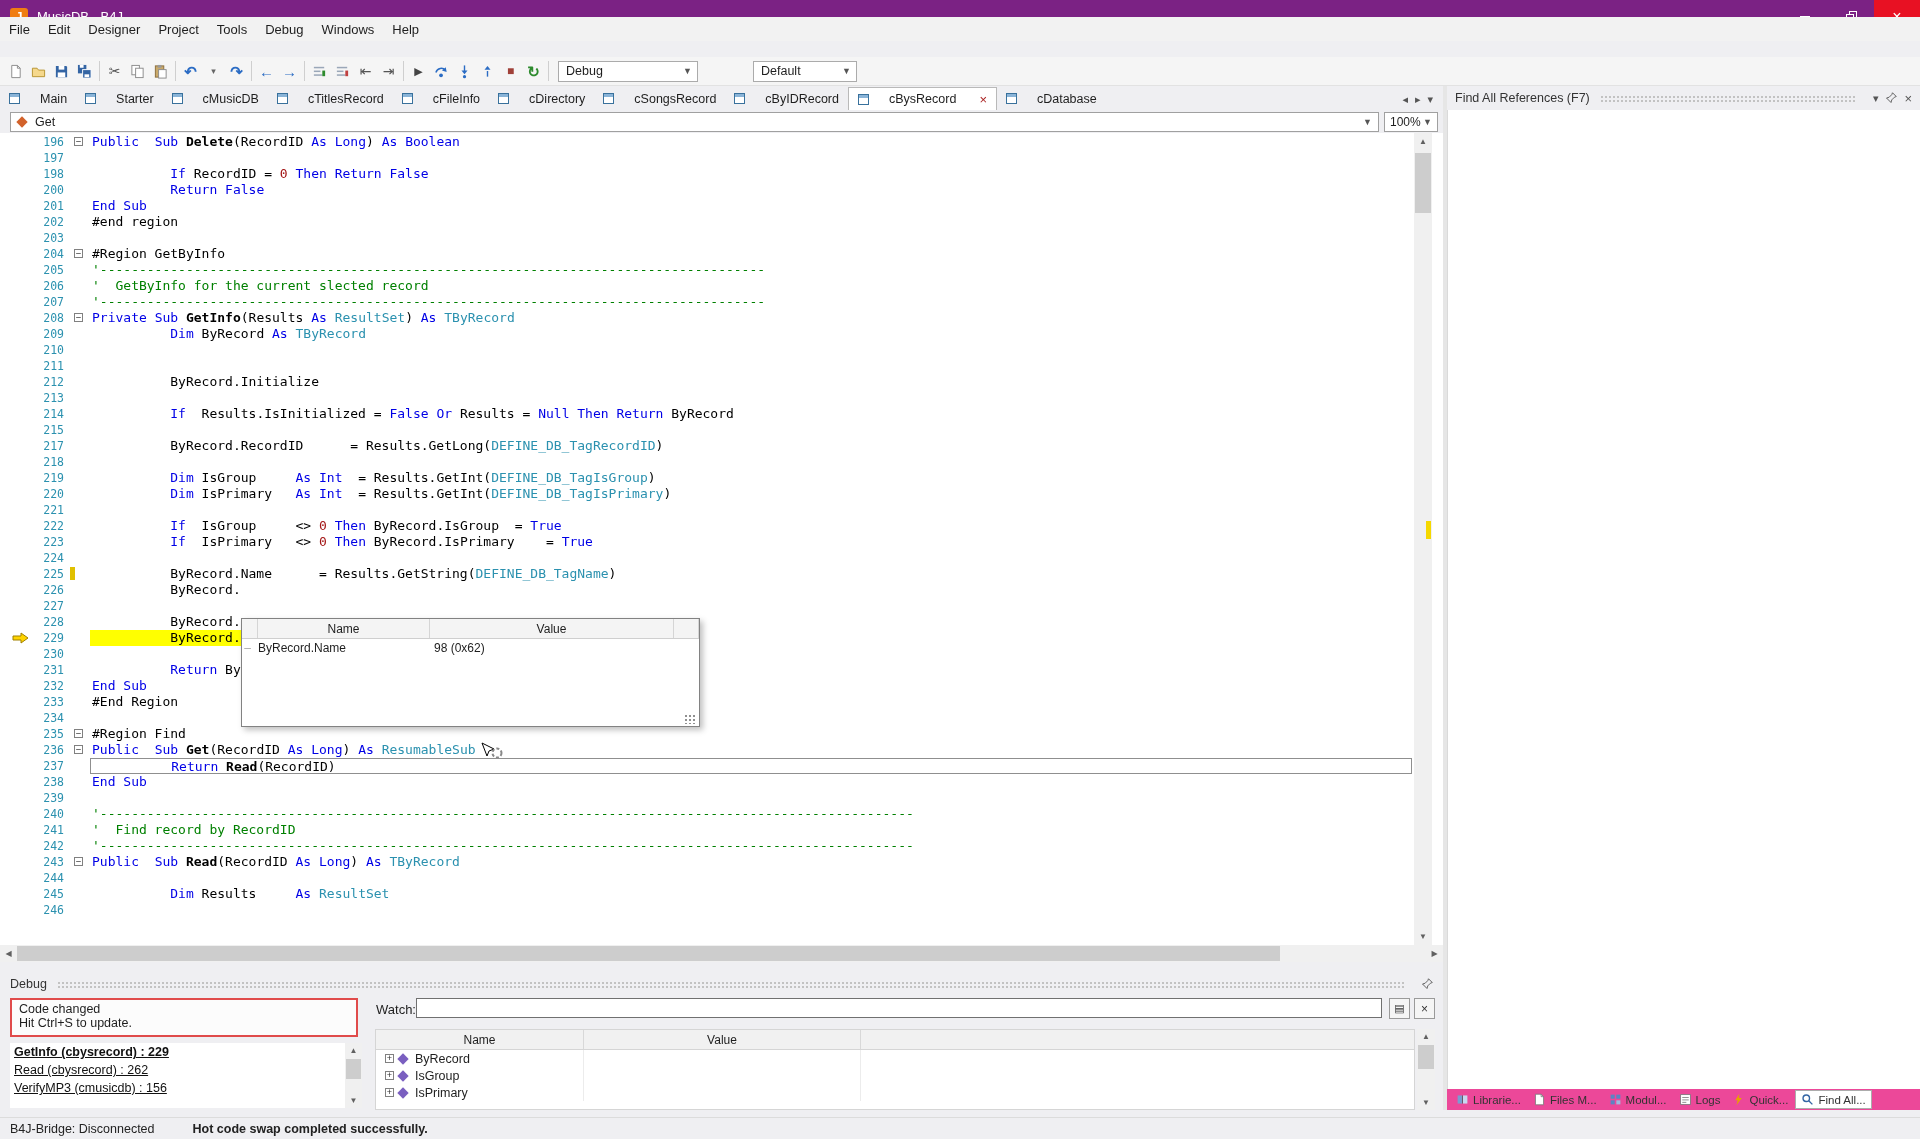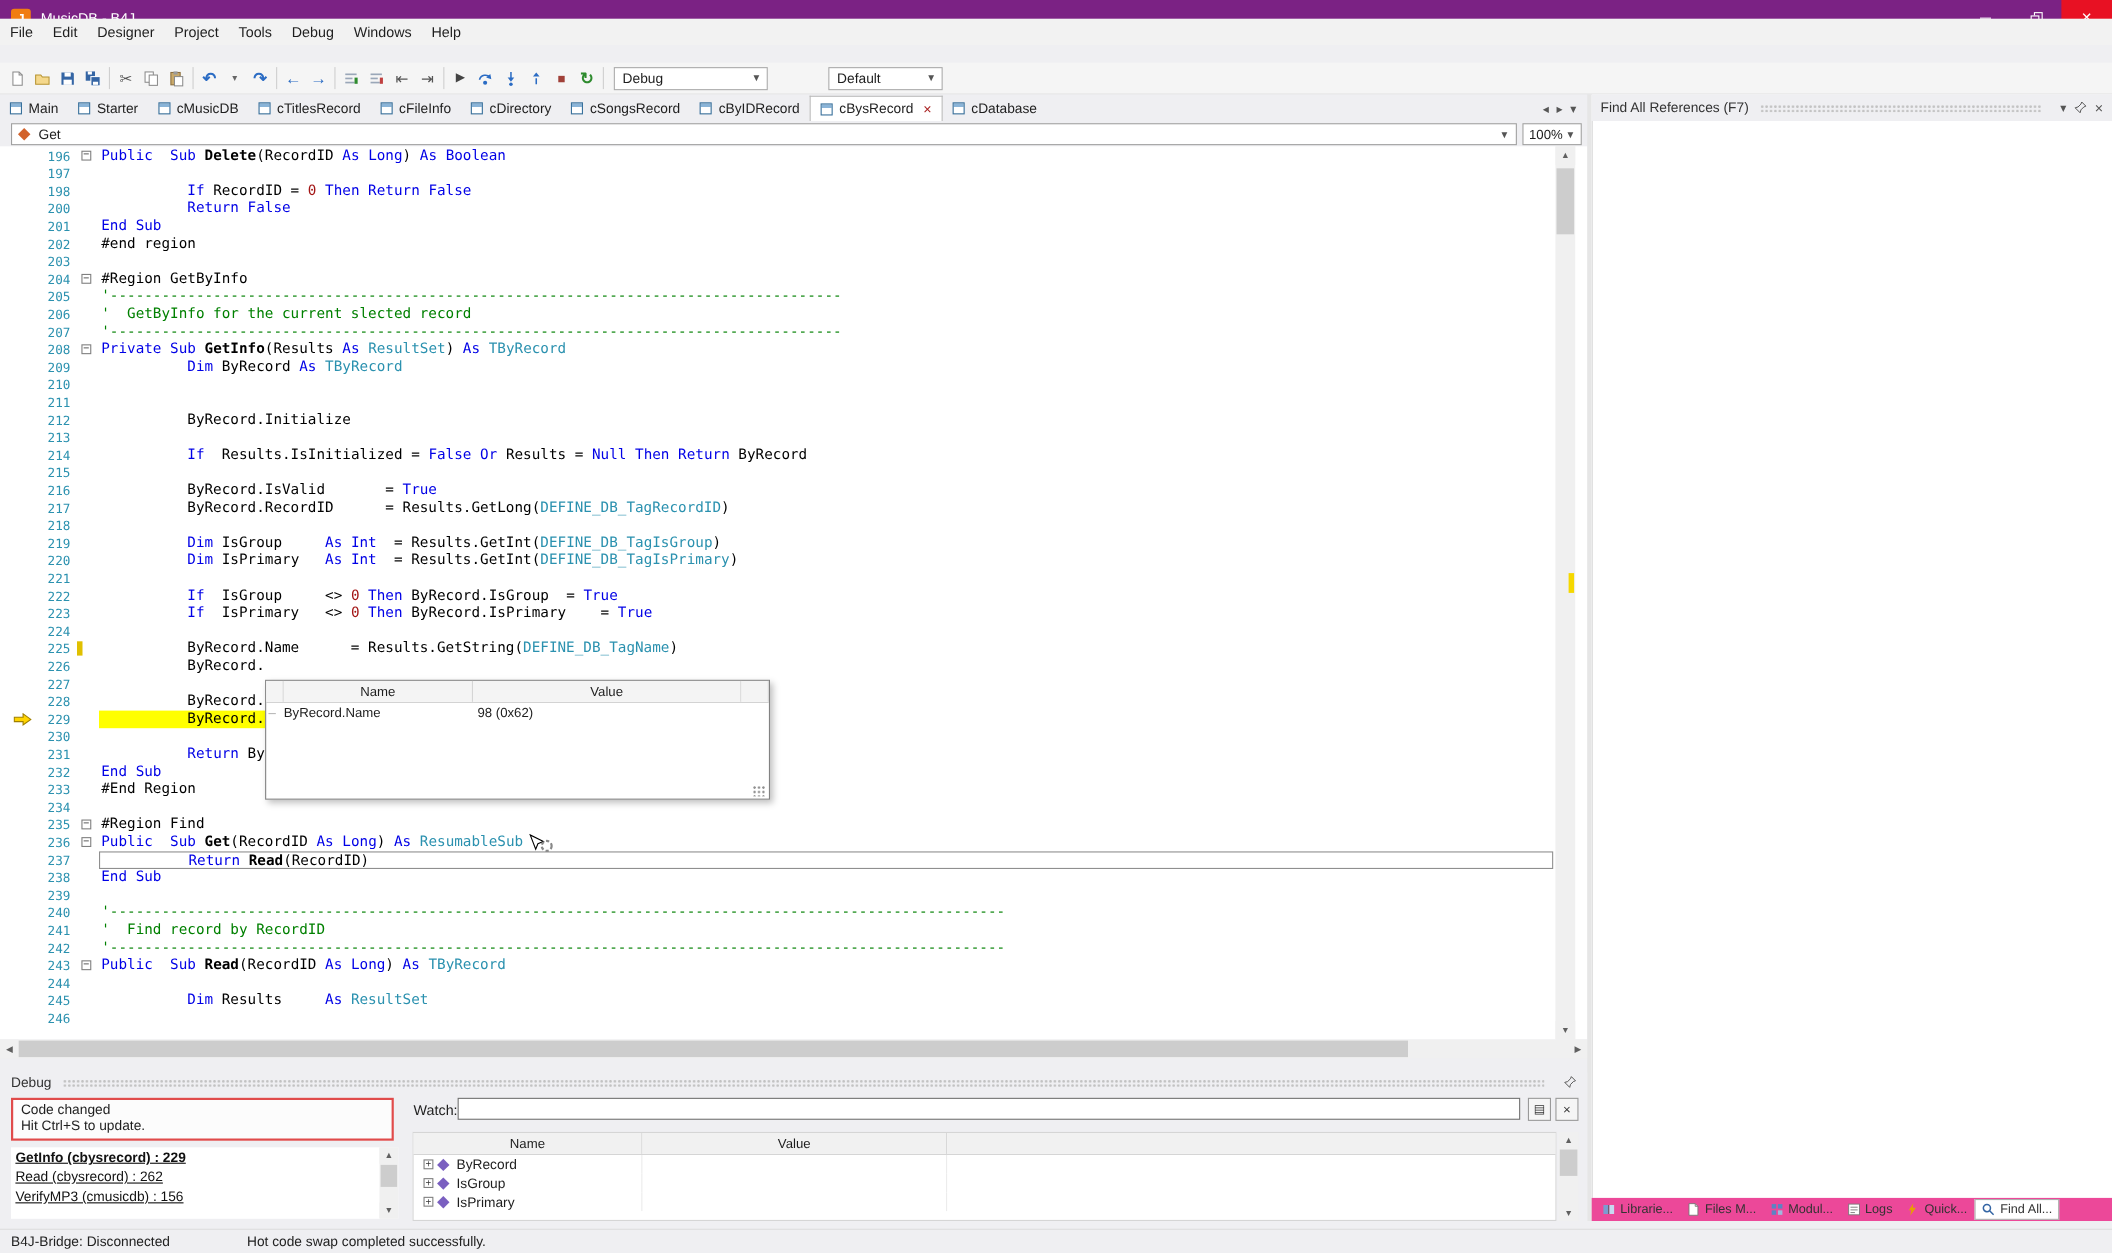--- a/index.html
+++ b/index.html
@@ -29,21 +29,21 @@
   .tb-sep{width:1px;height:20px;background:#CFCFCF;margin:0 3px;}
   .icn{display:flex;align-items:center;justify-content:center;line-height:1;}
   .tb-combo{display:flex;align-items:center;background:#fff;border:1px solid #ABABAB;height:21px;
             font-size:12.5px;padding:0 5px 0 7px;box-sizing:border-box;}
   .tb-combo .dd{margin-left:auto;font-size:9px;color:#555;padding-left:8px;}
   #combo-debug{width:140px;margin-left:6px;}
   #combo-default{width:104px;margin-left:55px;}
 
   
   #tabbar{left:0;top:86px;width:1443px;height:24px;background:#EFEFF2;display:flex;align-items:flex-end;}
-  .tab{display:flex;align-items:center;gap:6px;padding:0 9px;height:23px;font-size:12.5px;box-sizing:border-box;}
+  .tab{display:flex;align-items:center;gap:20px;padding:0 9px;height:23px;font-size:12.5px;box-sizing:border-box;}
   .tab .ticon{width:11px;height:11px;border:1px solid #39719C;box-sizing:border-box;
               background:linear-gradient(#8AB4D8 0 3px,#fff 3px);}
   .tab.active{background:#fff;border:1px solid #B9B9B9;border-bottom:none;}
   .tclose{color:#A22;font-size:13px;margin-left:3px;line-height:1;}
   .tab-scroll{margin-left:auto;display:flex;align-items:center;gap:7px;color:#555;font-size:11px;padding:0 10px 4px 0;}
 
   
   #navbar{left:0;top:110px;width:1443px;height:23px;background:#EFEFF2;display:flex;align-items:center;}
   .nav-combo{margin-left:10px;width:1369px;height:20px;background:#fff;border:1px solid #A0A0A0;
              display:flex;align-items:center;font-size:12.5px;box-sizing:border-box;}
@@ -145,21 +145,21 @@
   .wicon{width:8px;height:8px;background:#7A5FC0;transform:rotate(45deg);margin-right:8px;flex:0 0 8px;}
   #watch-scroll{position:absolute;left:1417px;top:36px;width:18px;height:81px;background:#F0F0F0;}
   #watch-scroll .up{position:absolute;top:0;left:0;width:18px;height:15px;}
   #watch-scroll .down{position:absolute;bottom:0;left:0;width:18px;height:15px;}
   #watch-thumb{position:absolute;left:1px;top:16px;width:16px;height:24px;background:#CDCDCD;}
 
   
   #statusbar{left:0;top:1117px;width:1920px;height:22px;background:#EFEFF2;display:flex;align-items:center;
              font-size:12.5px;color:#222;border-top:1px solid #DCDCDC;box-sizing:border-box;}
   #status-left{margin-left:10px;}
-  #status-msg{margin-left:70px;}
+  #status-msg{margin-left:38px;font-weight:bold;}
 </style>
 </head>
 <body>
 
 <div class="abs" id="titlebar">
   <div class="app-icon">J</div>
   <div class="title-text">MusicDB - B4J</div>
   <div class="win-controls">
     <div class="winbtn">
         <span class="min-bar"></span>
@@ -410,21 +410,20 @@
       <div class="code-line"><div class="gutter"></div><div class="ln">206</div><div class="fold"></div><div class="codecell"><span class="tk-cm">'  GetByInfo for the current slected record</span></div></div>
       <div class="code-line"><div class="gutter"></div><div class="ln">207</div><div class="fold"></div><div class="codecell"><span class="tk-cm">'-------------------------------------------------------------------------------------</span></div></div>
       <div class="code-line"><div class="gutter"></div><div class="ln">208</div><div class="fold"><span class="foldbox">−</span></div><div class="codecell"><span class="tk-kw">Private</span><span class="tk-pl"> </span><span class="tk-kw">Sub</span><span class="tk-pl"> </span><span class="tk-fn">GetInfo</span><span class="tk-pl">(Results </span><span class="tk-kw">As</span><span class="tk-pl"> </span><span class="tk-ty">ResultSet</span><span class="tk-pl">) </span><span class="tk-kw">As</span><span class="tk-pl"> </span><span class="tk-ty">TByRecord</span></div></div>
       <div class="code-line"><div class="gutter"></div><div class="ln">209</div><div class="fold"></div><div class="codecell"><span class="tk-pl">          </span><span class="tk-kw">Dim</span><span class="tk-pl"> ByRecord </span><span class="tk-kw">As</span><span class="tk-pl"> </span><span class="tk-ty">TByRecord</span></div></div>
       <div class="code-line"><div class="gutter"></div><div class="ln">210</div><div class="fold"></div><div class="codecell"></div></div>
       <div class="code-line"><div class="gutter"></div><div class="ln">211</div><div class="fold"></div><div class="codecell"></div></div>
       <div class="code-line"><div class="gutter"></div><div class="ln">212</div><div class="fold"></div><div class="codecell"><span class="tk-pl">          ByRecord.Initialize</span></div></div>
       <div class="code-line"><div class="gutter"></div><div class="ln">213</div><div class="fold"></div><div class="codecell"></div></div>
       <div class="code-line"><div class="gutter"></div><div class="ln">214</div><div class="fold"></div><div class="codecell"><span class="tk-pl">          </span><span class="tk-kw">If</span><span class="tk-pl">  Results.IsInitialized = </span><span class="tk-kw">False</span><span class="tk-pl"> </span><span class="tk-kw">Or</span><span class="tk-pl"> Results = </span><span class="tk-kw">Null</span><span class="tk-pl"> </span><span class="tk-kw">Then</span><span class="tk-pl"> </span><span class="tk-kw">Return</span><span class="tk-pl"> ByRecord</span></div></div>
       <div class="code-line"><div class="gutter"></div><div class="ln">215</div><div class="fold"></div><div class="codecell"></div></div>
-      <div class="code-line"><div class="gutter"></div><div class="ln">216</div><div class="fold"></div><div class="codecell"><span class="tk-pl">          ByRecord.IsValid       = </span><span class="tk-kw">True</span></div></div>
       <div class="code-line"><div class="gutter"></div><div class="ln">217</div><div class="fold"></div><div class="codecell"><span class="tk-pl">          ByRecord.RecordID      = Results.GetLong(</span><span class="tk-ty">DEFINE_DB_TagRecordID</span><span class="tk-pl">)</span></div></div>
       <div class="code-line"><div class="gutter"></div><div class="ln">218</div><div class="fold"></div><div class="codecell"></div></div>
       <div class="code-line"><div class="gutter"></div><div class="ln">219</div><div class="fold"></div><div class="codecell"><span class="tk-pl">          </span><span class="tk-kw">Dim</span><span class="tk-pl"> IsGroup     </span><span class="tk-kw">As</span><span class="tk-pl"> </span><span class="tk-kw">Int</span><span class="tk-pl">  = Results.GetInt(</span><span class="tk-ty">DEFINE_DB_TagIsGroup</span><span class="tk-pl">)</span></div></div>
       <div class="code-line"><div class="gutter"></div><div class="ln">220</div><div class="fold"></div><div class="codecell"><span class="tk-pl">          </span><span class="tk-kw">Dim</span><span class="tk-pl"> IsPrimary   </span><span class="tk-kw">As</span><span class="tk-pl"> </span><span class="tk-kw">Int</span><span class="tk-pl">  = Results.GetInt(</span><span class="tk-ty">DEFINE_DB_TagIsPrimary</span><span class="tk-pl">)</span></div></div>
       <div class="code-line"><div class="gutter"></div><div class="ln">221</div><div class="fold"></div><div class="codecell"></div></div>
       <div class="code-line"><div class="gutter"></div><div class="ln">222</div><div class="fold"></div><div class="codecell"><span class="tk-pl">          </span><span class="tk-kw">If</span><span class="tk-pl">  IsGroup     &lt;&gt; </span><span class="tk-nu">0</span><span class="tk-pl"> </span><span class="tk-kw">Then</span><span class="tk-pl"> ByRecord.IsGroup  = </span><span class="tk-kw">True</span></div></div>
       <div class="code-line"><div class="gutter"></div><div class="ln">223</div><div class="fold"></div><div class="codecell"><span class="tk-pl">          </span><span class="tk-kw">If</span><span class="tk-pl">  IsPrimary   &lt;&gt; </span><span class="tk-nu">0</span><span class="tk-pl"> </span><span class="tk-kw">Then</span><span class="tk-pl"> ByRecord.IsPrimary    = </span><span class="tk-kw">True</span></div></div>
       <div class="code-line"><div class="gutter"></div><div class="ln">224</div><div class="fold"></div><div class="codecell"></div></div>
       <div class="code-line"><div class="gutter"></div><div class="ln">225</div><div class="fold"><span class="mk"></span></div><div class="codecell"><span class="tk-pl">          ByRecord.Name      = Results.GetString(</span><span class="tk-ty">DEFINE_DB_TagName</span><span class="tk-pl">)</span></div></div>
       <div class="code-line"><div class="gutter"></div><div class="ln">226</div><div class="fold"></div><div class="codecell"><span class="tk-pl">          ByRecord.</span></div></div>

